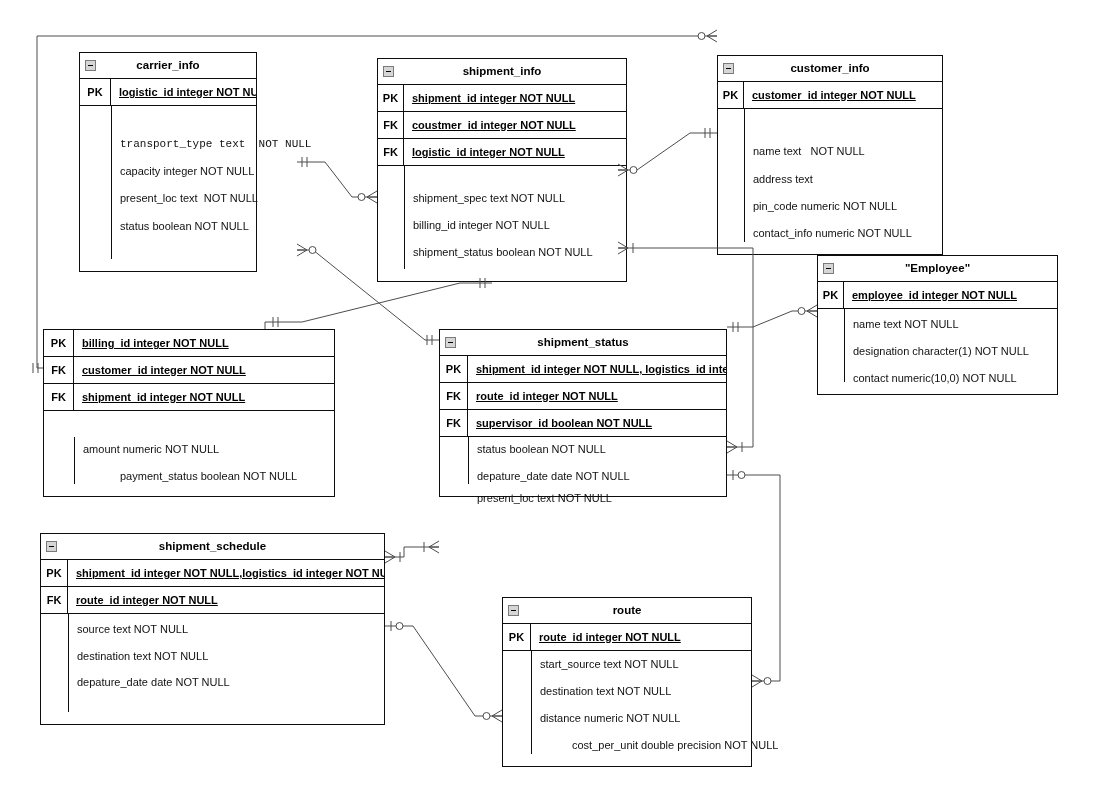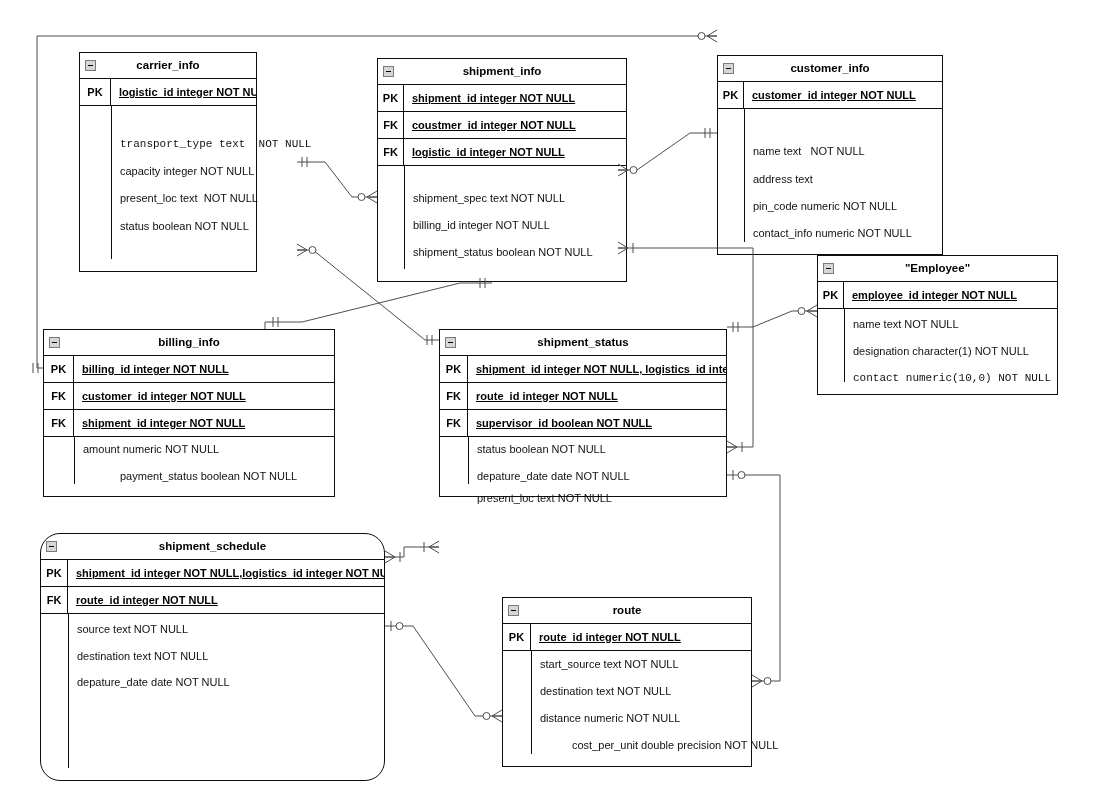--- a/index.html
+++ b/index.html
@@ -178,28 +178,24 @@
       <span class="collapse"></span>
       <span class="title">"Employee"</span>
     </div>
     <div class="krow">
       <span class="ktag">PK</span>
       <span class="ktext">employee_id integer NOT NULL</span>
     </div>
     <div class="vdiv" style="top:53px;"></div>
     <div class="attr" style="top:61px;left:35px;">name text NOT NULL</div>
     <div class="attr" style="top:88px;left:35px;">designation character(1) NOT NULL</div>
-    <div class="attr" style="top:115px;left:35px;font-family:Liberation Mono, monospace;">contact numeric(10,0) NOT NULL</div>
+    <div class="attr" style="top:115px;left:35px;">contact numeric(10,0) NOT NULL</div>
   </div>
 
   <div class="tbl" style="left:43px;top:329px;width:292px;height:168px;--kw:30px;">
-    <div class="hdr">
-      <span class="collapse"></span>
-      <span class="title">billing_info</span>
-    </div>
     <div class="krow">
       <span class="ktag">PK</span>
       <span class="ktext">billing_id integer NOT NULL</span>
     </div>
     <div class="krow">
       <span class="ktag">FK</span>
       <span class="ktext">customer_id integer NOT NULL</span>
     </div>
     <div class="krow">
       <span class="ktag">FK</span>
@@ -226,21 +222,21 @@
     <div class="krow">
       <span class="ktag">FK</span>
       <span class="ktext">supervisor_id boolean NOT NULL</span>
     </div>
     <div class="vdiv" style="top:107px;"></div>
     <div class="attr" style="top:112px;left:37px;">status boolean NOT NULL</div>
     <div class="attr" style="top:139px;left:37px;">depature_date date NOT NULL</div>
     <div class="attr" style="top:161px;left:37px;">present_loc text NOT NULL</div>
   </div>
 
-  <div class="tbl" style="left:40px;top:533px;width:345px;height:248px;border-radius:20px;--kw:27px;">
+  <div class="tbl" style="left:40px;top:533px;width:345px;height:192px;--kw:27px;">
     <div class="hdr">
       <span class="collapse"></span>
       <span class="title">shipment_schedule</span>
     </div>
     <div class="krow">
       <span class="ktag">PK</span>
       <span class="ktext">shipment_id integer NOT NULL,logistics_id integer NOT NUL</span>
     </div>
     <div class="krow">
       <span class="ktag">FK</span>

